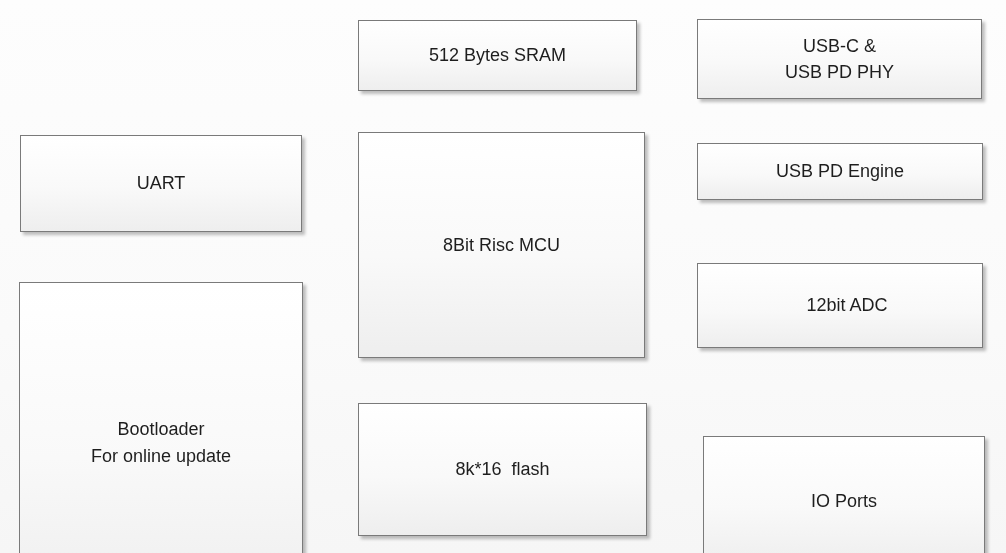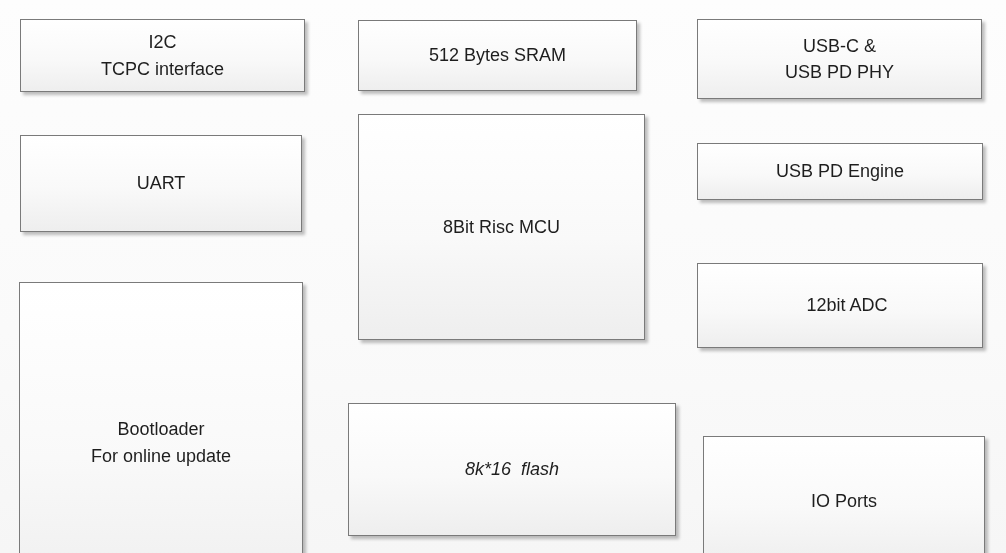--- a/index.html
+++ b/index.html
@@ -28,33 +28,31 @@
     color: #1e1e1e;
     font-size: 18px;
     line-height: 1.45;
     white-space: pre-wrap;
   }
   
   .b-i2c        { left: 20px;  top: 19px;  width: 285px; height: 73px;  }
   .b-sram       { left: 358px; top: 20px;  width: 279px; height: 71px;  }
   .b-usbc       { left: 697px; top: 19px;  width: 285px; height: 80px;  }
   .b-uart       { left: 20px;  top: 135px; width: 282px; height: 97px;  }
-  .b-mcu        { left: 358px; top: 114px; width: 287px; height: 226px; }
+  .b-mcu        { left: 358px; top: 132px; width: 287px; height: 226px; }
   .b-pdengine   { left: 697px; top: 143px; width: 286px; height: 57px;  }
   .b-adc        { left: 697px; top: 263px; width: 286px; height: 85px; padding-left: 14px;  }
   .b-bootloader { left: 19px;  top: 282px; width: 284px; height: 321px; }
-  .b-flash      { left: 348px; top: 403px; width: 328px; height: 133px; font-style: italic; }
+  .b-flash      { left: 358px; top: 403px; width: 289px; height: 133px; }
   .b-ioports    { left: 703px; top: 403px; width: 282px; height: 130px; margin-top: 33px; }
 </style>
 </head>
 <body>
 
 <div class="canvas">
-  <div class="block b-i2c">I2C
-TCPC interface</div>
   <div class="block b-sram">512 Bytes SRAM</div>
   <div class="block b-uart">UART</div>
   <div class="block b-usbc">USB-C &amp;
 USB PD PHY</div>
   <div class="block b-mcu">8Bit Risc MCU</div>
   <div class="block b-pdengine">USB PD Engine</div>
   <div class="block b-adc">12bit ADC</div>
   <div class="block b-bootloader">Bootloader
 For online update</div>
   <div class="block b-flash">8k*16  flash</div>

